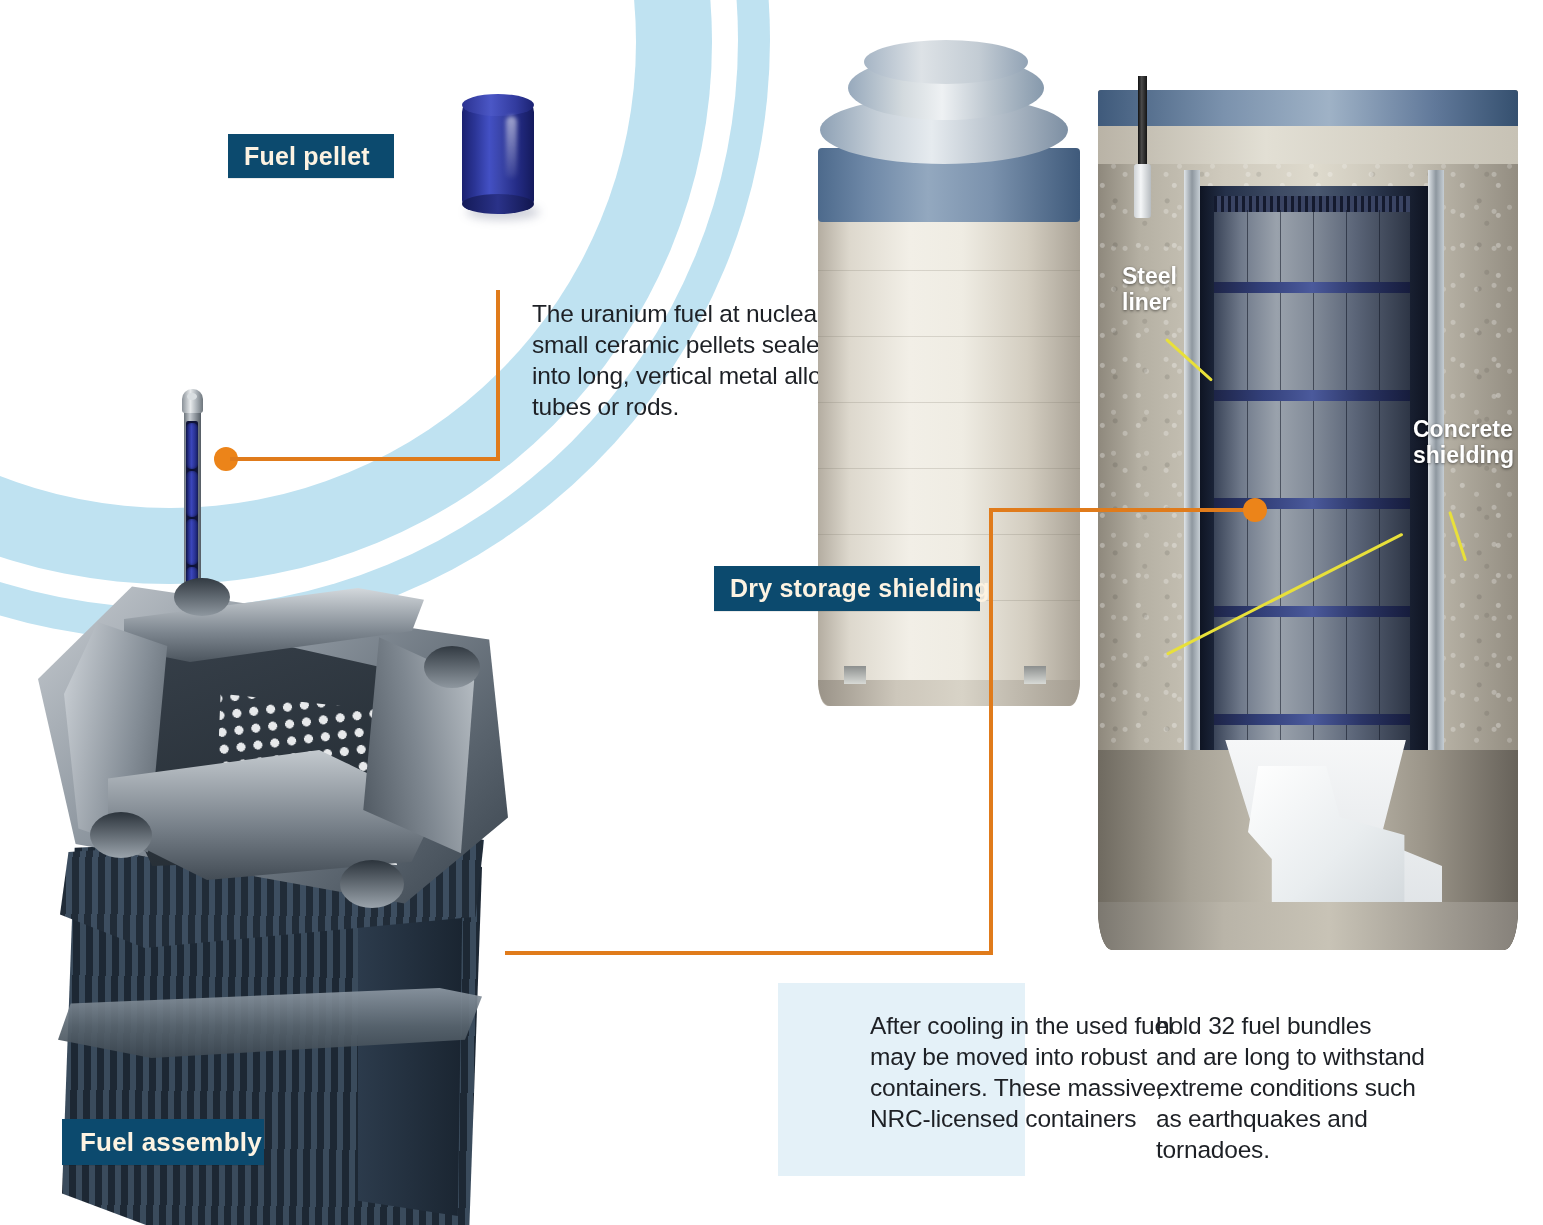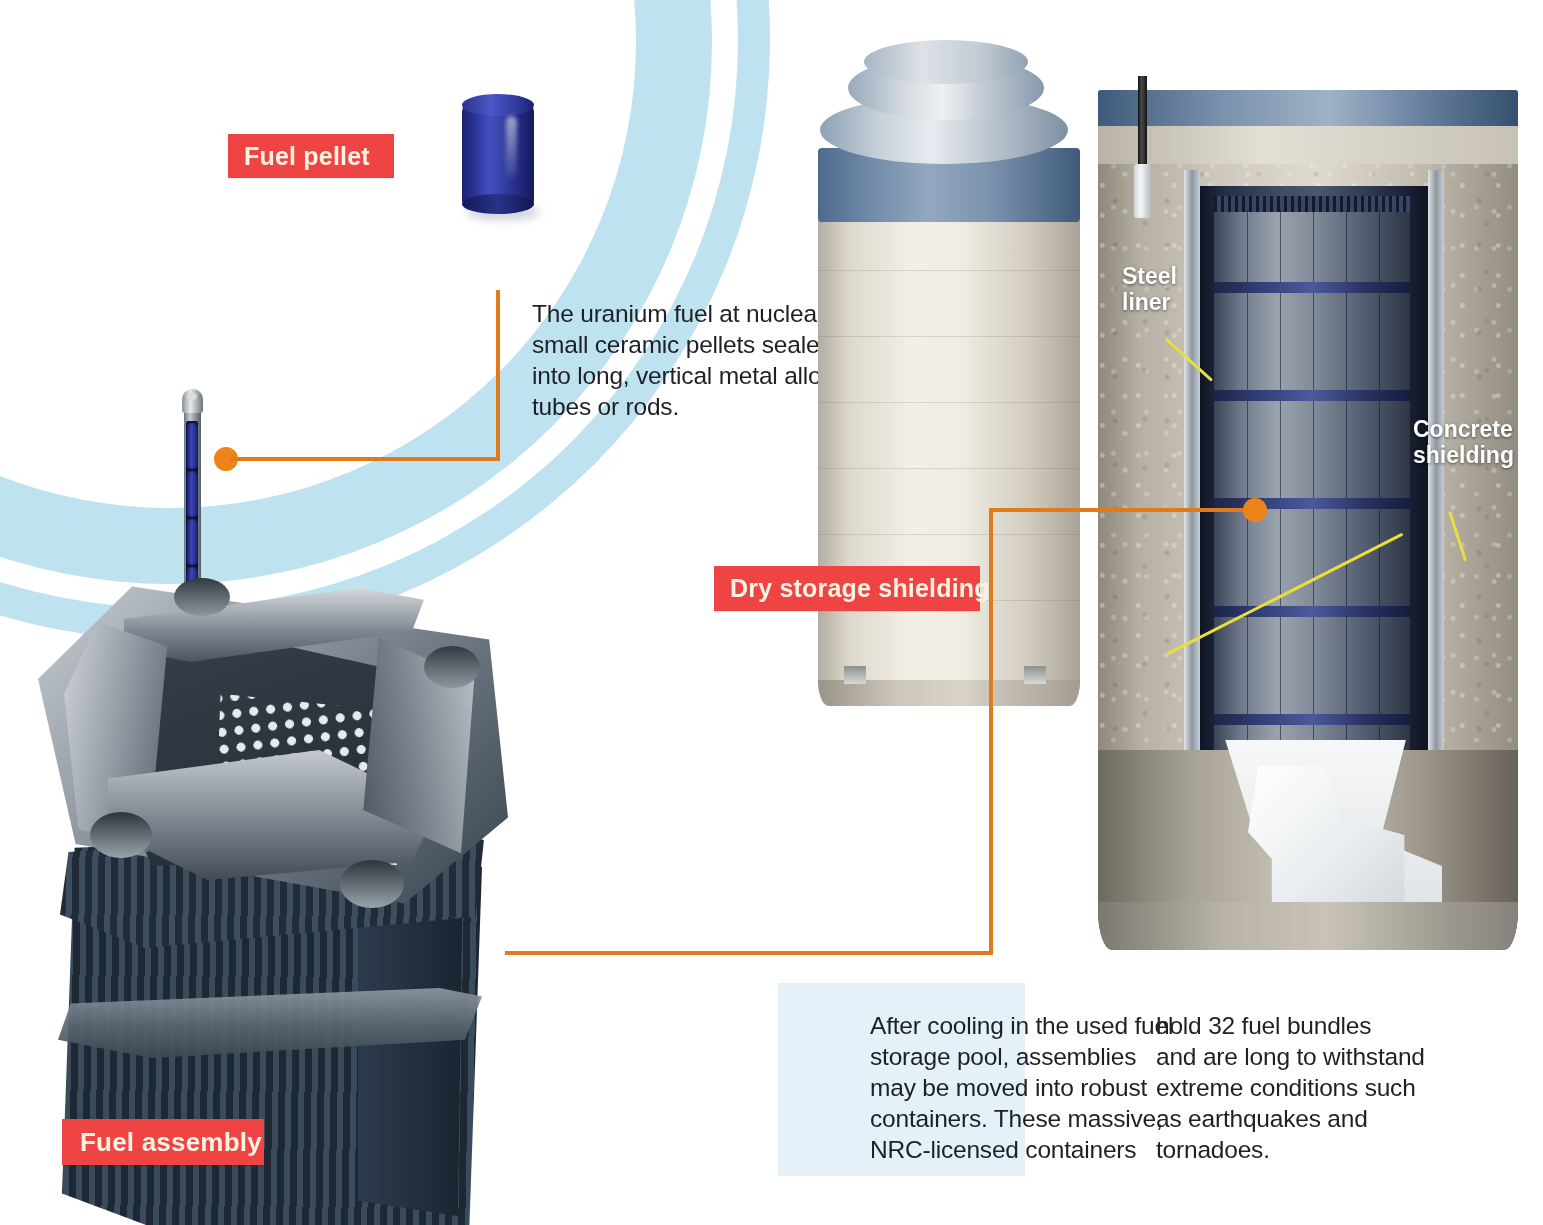--- a/index.html
+++ b/index.html
@@ -8,21 +8,21 @@
     position:relative;width:1543px;height:1225px;overflow:hidden;background:#ffffff;
   }
   
   .ring{position:absolute;border-radius:50%;pointer-events:none;}
   .bg-layer{position:absolute;inset:0;overflow:hidden;}
 
   .panel-blue{position:absolute;background:#e4f1f8;}
 
   
   .tag{
-    position:absolute;background:#ef4444;color:#fdf3e2;
+    position:absolute;background:#0c4a6e;color:#fdf3e2;
     font-weight:bold;letter-spacing:.2px;white-space:nowrap;
     display:flex;align-items:center;
     box-shadow:0 1px 0 rgba(0,0,0,.08);
   }
 
   
   .para{
     position:absolute;color:#1d2025;font-size:24.5px;line-height:31px;
     font-family:"Liberation Sans", sans-serif;letter-spacing:-.2px;
   }
@@ -374,21 +374,20 @@
   <div class="lead-v" style="left:989px;top:508px;height:447px;"></div>
   <div class="lead-h" style="left:989px;top:508px;width:268px;"></div>
   <div class="dot" style="left:1243px;top:498px;"></div>
 
   <div class="tag" style="left:714px;top:566px;width:234px;height:45px;padding:0 16px;font-size:25px;">
     <span>Dry storage shielding</span>
   </div>
 
   <div class="para" style="left:870px;top:1010px;width:280px;">
     <div>After cooling in the used fuel</div>
-    <div>storage pool, assemblies</div>
     <div>may be moved into robust</div>
     <div>containers. These massive,</div>
     <div>NRC-licensed containers</div>
   </div>
 
   <div class="para" style="left:1156px;top:1010px;width:290px;">
     <div>hold 32 fuel bundles</div>
     <div>and are long to withstand</div>
     <div>extreme conditions such</div>
     <div>as earthquakes and</div>

